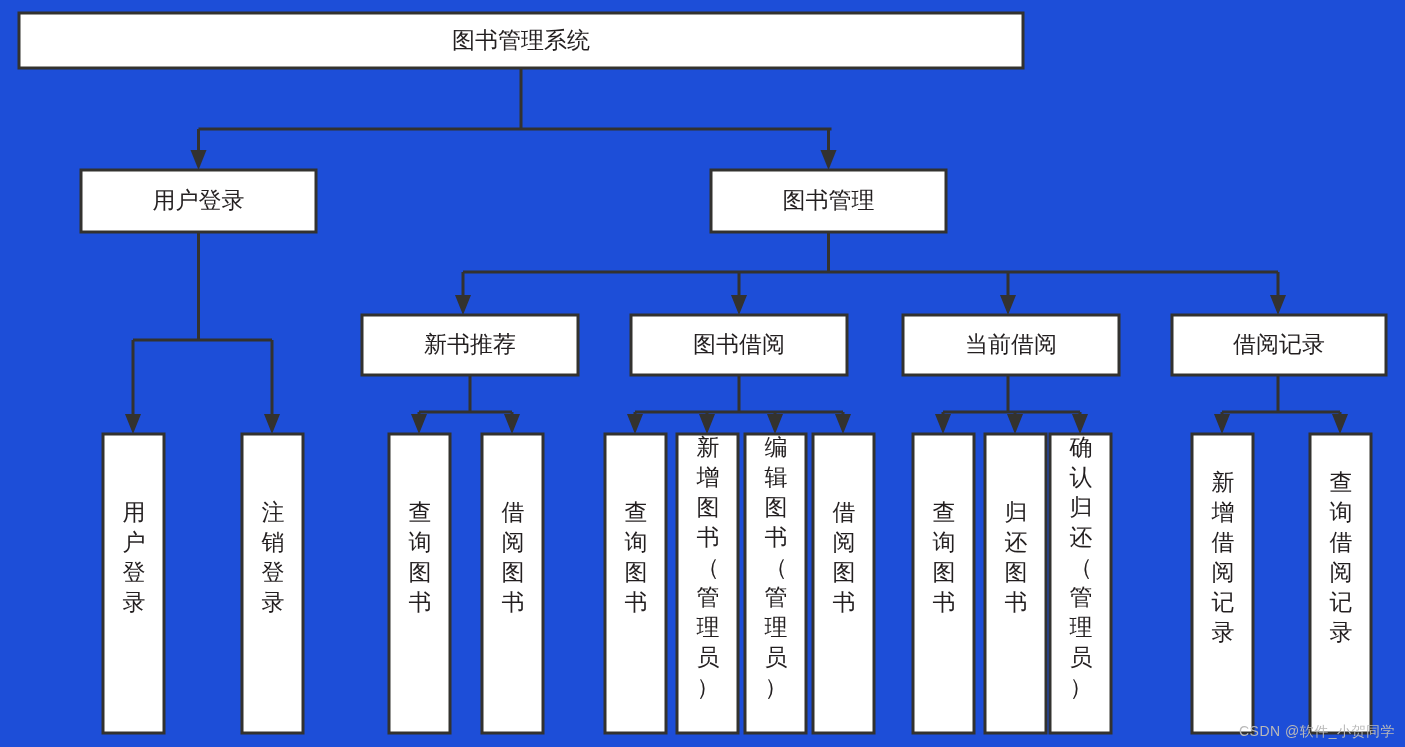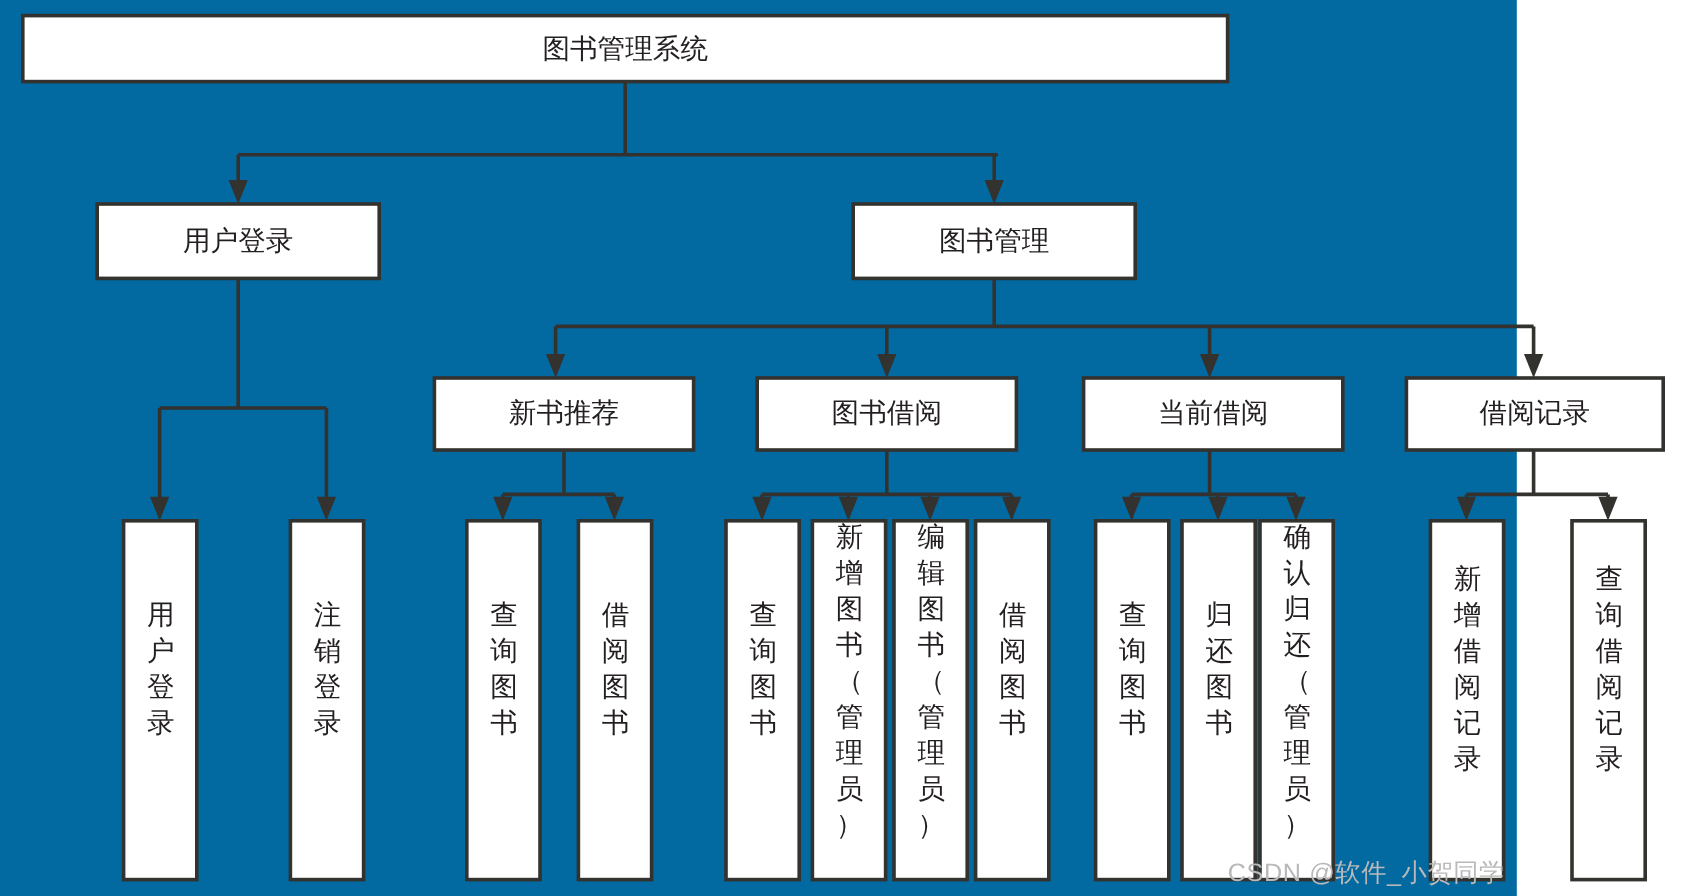--- a/index.html
+++ b/index.html
@@ -8,23 +8,23 @@
     background: #ffffff;
   }
   body {
     width: 1405px;
     height: 747px;
     font-family: "Liberation Sans", "DejaVu Sans", sans-serif;
     overflow: hidden;
   }
   #diagram-root {
     position: relative;
-    width: 1264px;
+    width: 1405px;
     height: 747px;
-    background: #0369a1;
+    background: #1d4ed8;
     text-align: right;
   }
   svg.flowchart {
     position: absolute;
     left: 0;
     top: 0;
     width: 1405px;
     height: 747px;
     display: block;
   }
@@ -54,21 +54,21 @@
     font-family: "Liberation Sans", "DejaVu Sans", sans-serif;
     font-size: 23px;
     fill: #231f20;
     text-anchor: middle;
   }
   .watermark {
     position: absolute;
     right: 10px;
     bottom: 6px;
     font-family: "Liberation Sans", "DejaVu Sans", sans-serif;
-    font-size: 21px;
+    font-size: 14px;
     color: #b9b9b9;
     white-space: nowrap;
     letter-spacing: 0.5px;
     pointer-events: none;
   }
 </style>
 </head>
 <body>
 
 <div id="diagram-root">

